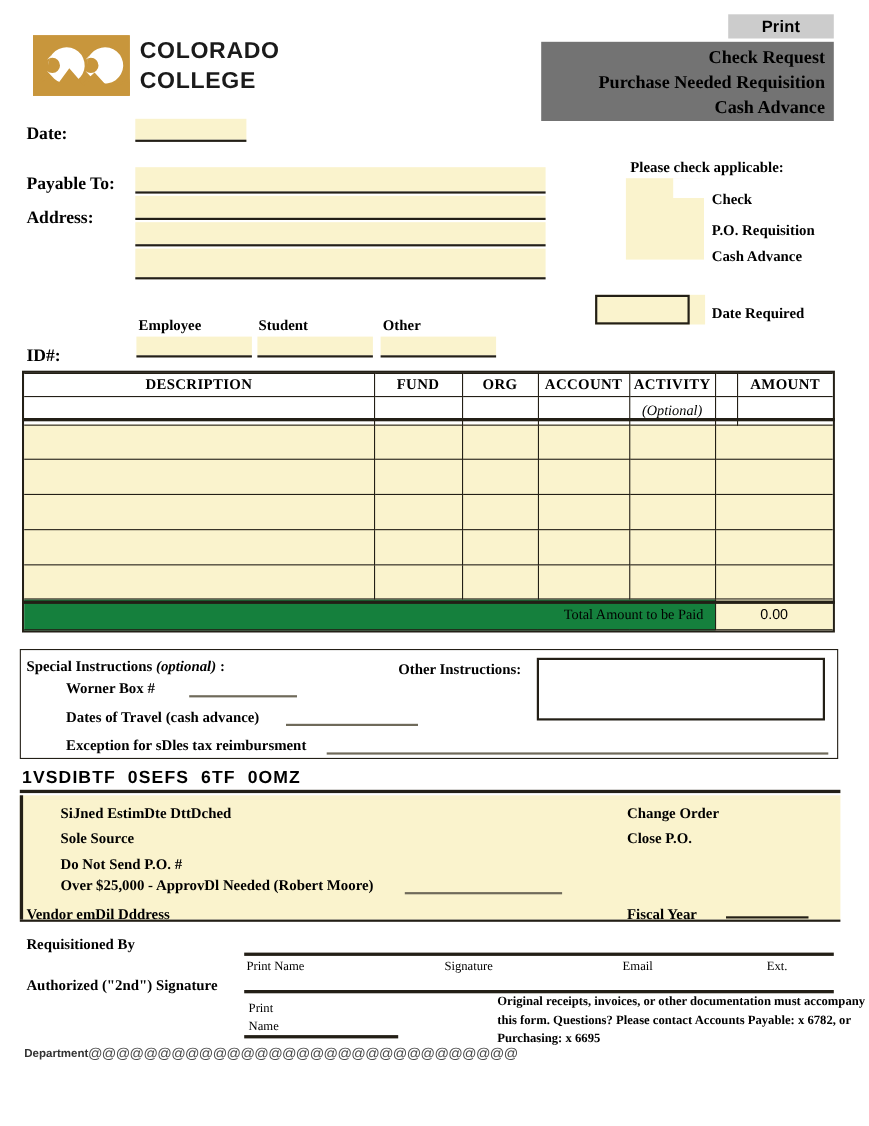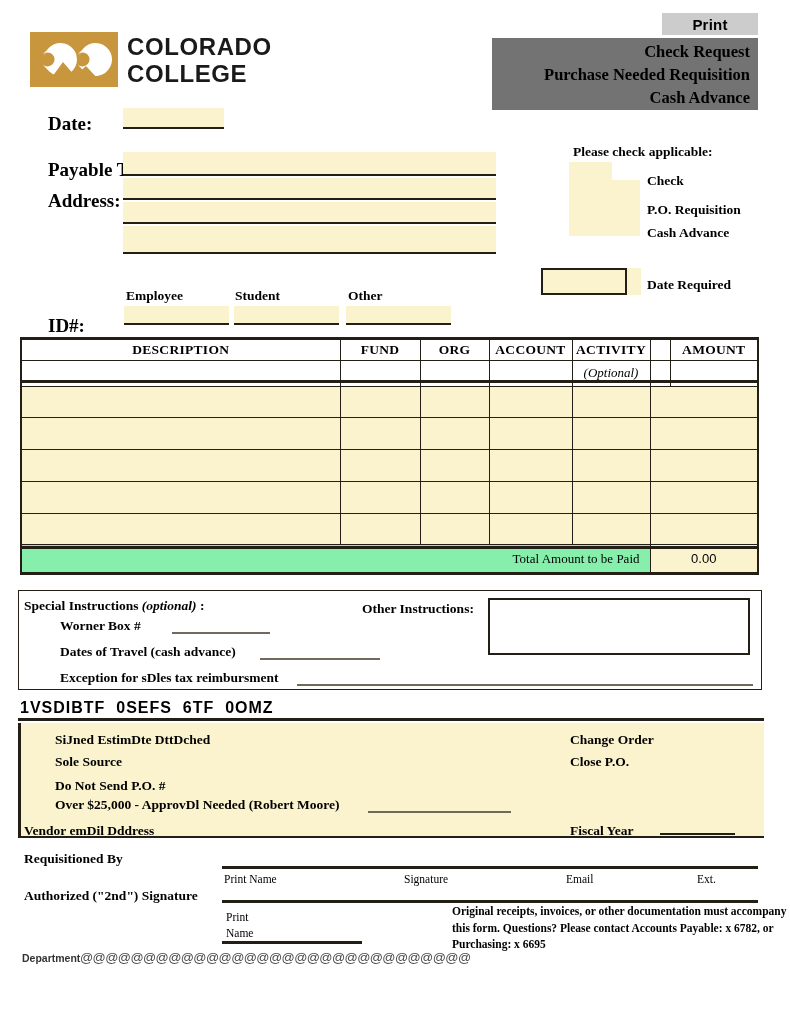--- a/index.html
+++ b/index.html
@@ -52,32 +52,31 @@
 
   
   #logo-mark {
     left: 30px; top: 32px; width: 88px; height: 55px;
     background: #c8963c;
   }
   #logo-text {
     left: 127px; top: 33px;
     font-family: "Liberation Sans", "DejaVu Sans", sans-serif;
     font-weight: bold;
-    font-size: 24px;
+    font-size: 21px;
     line-height: 27px;
     letter-spacing: .6px;
     color: #1a1a1a;
   }
 
   
   .flabel {
     font-weight: bold;
-    font-size: 19px;
+    font-size: 16px;
     white-space: nowrap;
-    margin-left: 24px;
   }
 
   
   .fieldbox { background: #faf3cd; }
   .underline { background: #231f16; height: 2px; }
 
   
   .colhead {
     font-weight: bold;
     font-size: 13.5px;
@@ -144,21 +143,21 @@
     background: #ffffff;
     font-style: italic;
     font-size: 13px;
   }
   #main-table tr.datarow td {
     height: 30px;
     background: #faf3cd;
   }
   #main-table tr.totalrow td {
     height: 26px;
-    background: #86efac;
+    background: #15803d;
   }
   #main-table tr.totalrow td.totallabel {
     text-align: right;
     padding-right: 10px;
     font-size: 13px;
   }
   #main-table tr.totalrow td.totalvalue {
     background: #faf3cd;
     font-family: "Liberation Sans", "DejaVu Sans", sans-serif;
     font-size: 13px;

